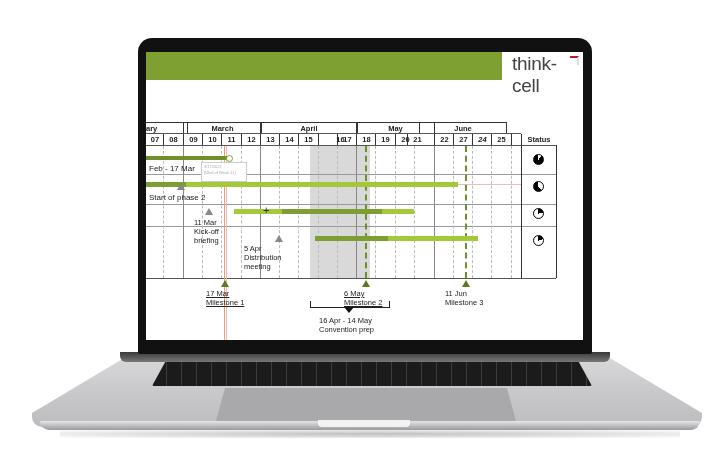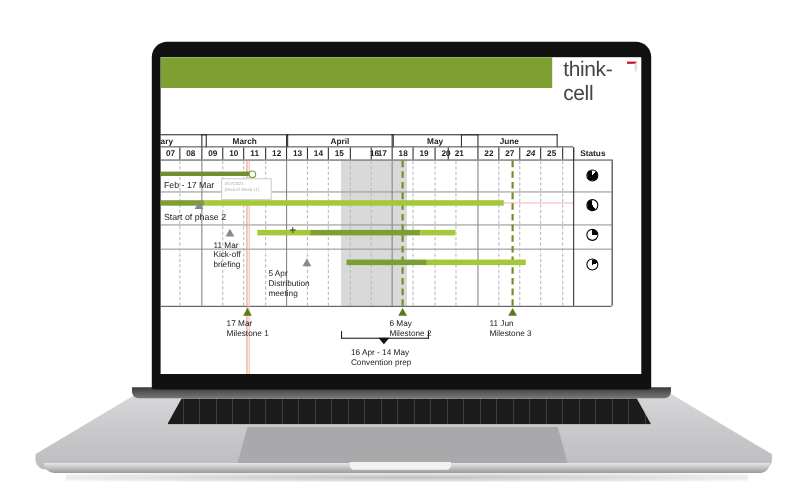--- a/index.html
+++ b/index.html
@@ -158,26 +158,26 @@
     <div>Distribution</div>
     <div>meeting</div>
   </div>
 
   <div class="abs status-dot" style="left:387px; top:102px; background:conic-gradient(#fff 0 12%, #000 12% 100%);"></div>
   <div class="abs status-dot" style="left:387px; top:129px; background:conic-gradient(#fff 0 40%, #000 40% 100%);"></div>
   <div class="abs status-dot" style="left:387px; top:156px; background:conic-gradient(#000 0 25%, #fff 25% 100%);"></div>
   <div class="abs status-dot" style="left:387px; top:183px; background:conic-gradient(#000 0 20%, #fff 20% 100%);"></div>
 
   <div class="abs tri tri-green" style="left:75px; top:228px;"></div>
-  <div class="abs label" style="left:60px; top:237px;">
+  <div class="abs label" style="left:60px; top:237px;text-decoration:underline;">
     <div>17 Mar</div>
     <div>Milestone 1</div>
   </div>
   <div class="abs tri tri-green" style="left:216px; top:228px;"></div>
-  <div class="abs label" style="left:208px; top:237px;">
+  <div class="abs label" style="left:198px; top:237px;text-decoration:underline;">
     <div>6 May</div>
     <div>Milestone 2</div>
   </div>
   <div class="abs tri tri-green" style="left:316px; top:228px;"></div>
   <div class="abs label" style="left:299px; top:237px;">
     <div>11 Jun</div>
     <div>Milestone 3</div>
   </div>
 
   <div class="abs" style="left:164px; top:249px; width:78px; height:6px; border:1px solid #222; border-top:none;"></div>

